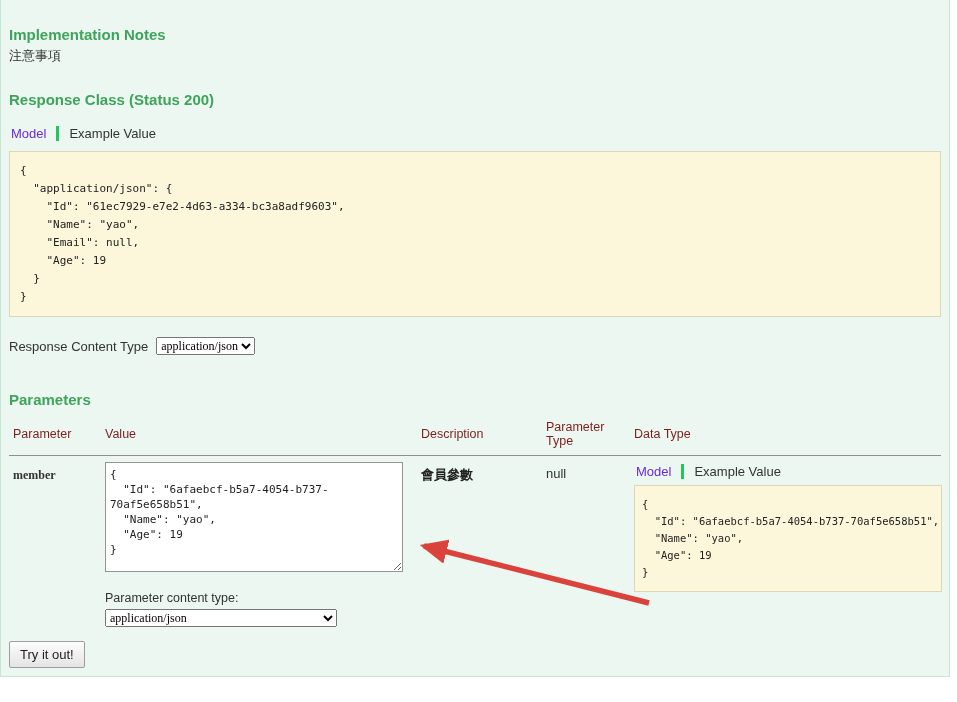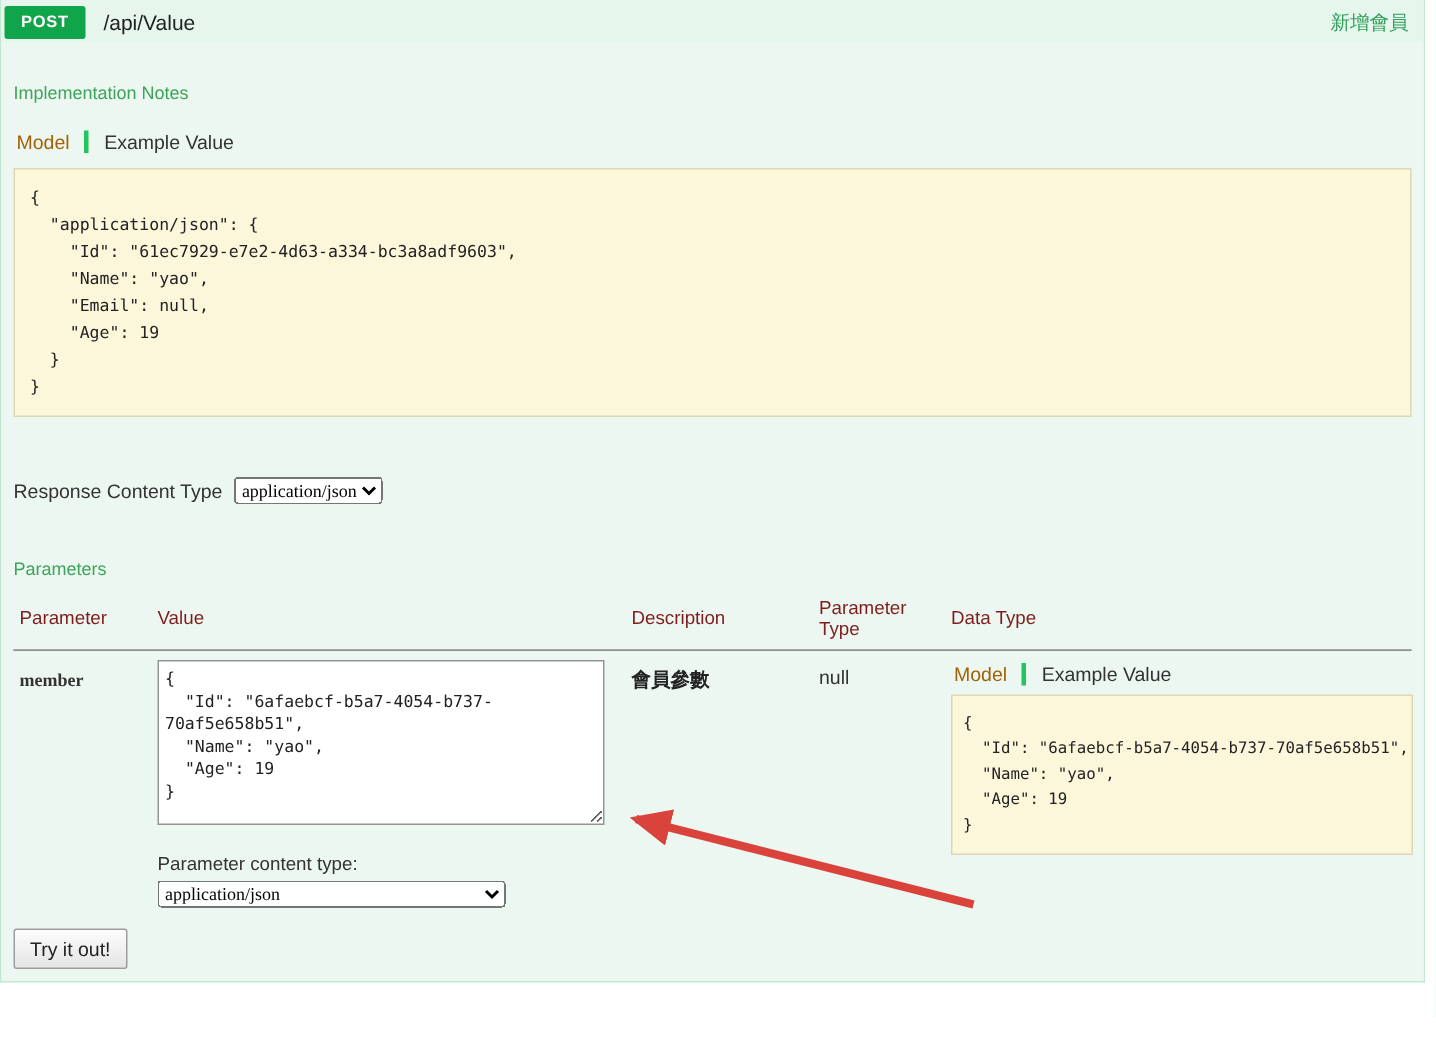--- a/index.html
+++ b/index.html
@@ -14,35 +14,35 @@
     height:29px; background:#e7f6ec; display:flex; align-items:center;
     padding:0 10px 0 2px;
   }
   .method-badge {
     background:#10a54a; color:#fff; font-weight:bold; font-size:11px;
     letter-spacing:.5px; padding:5px 11px; border-radius:2px; cursor:pointer;
   }
   .path { margin-left:12px; color:#222; font-size:14px; text-decoration:none; cursor:pointer; }
   .summary { margin-left:auto; color:#2fa05a; font-size:13px; cursor:pointer; text-decoration:none; }
   .content { background:#ebf7f0; padding:6px 8px 8px; }
-  h4.green { color:#3fa45b; font-weight:normal; font-size:12px; margin:20px 0 2px; }
+  h4.green { color:#3fa45b; font-weight:bold; font-size:15px; margin:20px 0 2px; }
   h4.green.first { margin-top:20px; }
   h4.green.rc { margin-top:26px; }
   h4.green.params { margin-top:36px; }
   p.plain { margin:4px 0 0; font-size:13px; color:#333; }
   .sig-tabs { margin:18px 0 0; font-size:13px; }
-  .sig-tab { color:#a16207; cursor:pointer; padding:0 10px; }
+  .sig-tab { color:#6d28d9; cursor:pointer; padding:0 10px; }
   .sig-tab.first { padding-left:2px; }
   .sig-tab.active { color:#333; border-left:3px solid #22c55e; }
   pre.snippet {
     background:#fcf6db; border:1px solid #dcd8b2; margin:10px 0 0;
     padding:10px; font-family:"DejaVu Sans Mono", monospace;
     font-size:11px; line-height:18px; color:#222; white-space:pre; overflow:hidden;
   }
-  .rct { margin-top:40px; display:flex; align-items:center; }
+  .rct { margin-top:20px; display:flex; align-items:center; }
   .rct label { font-size:13px; margin-right:8px; }
   select { font-size:12px; font-family:Liberation Serif, serif; }
   table.params-table { width:100%; border-collapse:collapse; table-layout:fixed; margin-top:4px; }
   .params-table th {
     font-weight:normal; color:#7f1d1d; font-size:12.5px; text-align:left;
     padding:8px 8px 7px 4px; border-bottom:1px solid #8f8f8f; vertical-align:middle;
   }
   .params-table td { vertical-align:top; padding:6px 6px 0 4px; }
   .col-param { width:92px; } .col-value { width:316px; } .col-desc { width:125px; }
   .col-ptype { width:88px; } .col-dtype { width:auto; }
@@ -68,30 +68,27 @@
   .arrow-overlay {
     position:absolute; left:0; top:0; width:957px; height:702px;
     pointer-events:none; z-index:5;
   }
 </style>
 </head>
 <body>
 
 <div class="operation">
 
-  <div class="op-header">
-    <span class="method-badge">POST</span>
-    <a class="path">/api/Value</a>
-    <a class="summary">新增會員</a>
-  </div>
 
   <div class="content">
 
     <h4 class="green first">Implementation Notes</h4>
+    <p class="plain">注意事項</p>
 
+    <h4 class="green rc">Response Class (Status 200)</h4>
 
     <div class="sig-tabs">
       <span class="sig-tab first">Model</span><span class="sig-tab active">Example Value</span>
     </div>
 
     <pre class="snippet">{
   "application/json": {
     "Id": "61ec7929-e7e2-4d63-a334-bc3a8adf9603",
     "Name": "yao",
     "Email": null,

